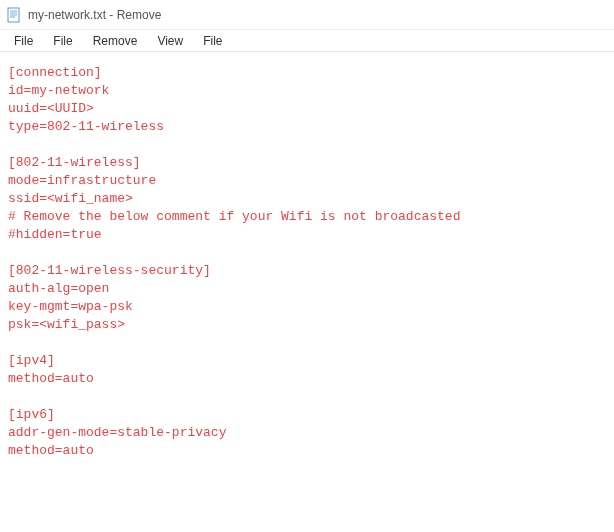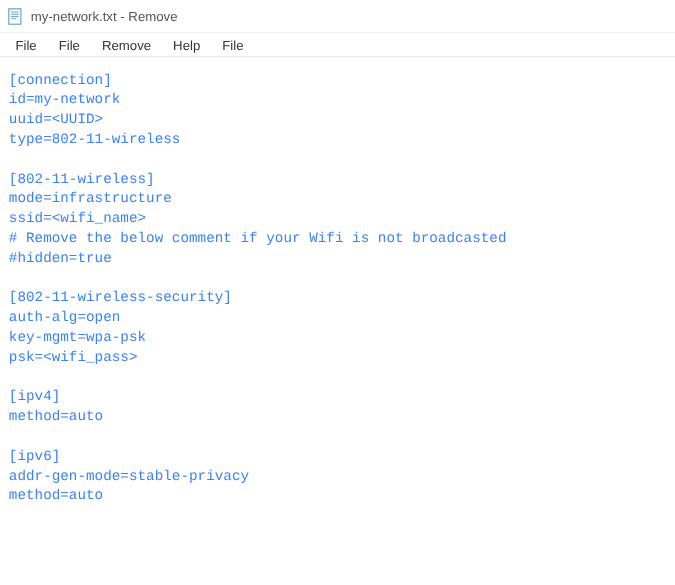--- a/index.html
+++ b/index.html
@@ -50,21 +50,21 @@
       color: #333;
       font-size: 12px;
       cursor: default;
     }
     .editor {
       padding: 12px 8px;
       font-family: Consolas, "Courier New", monospace;
       font-size: 13px;
       line-height: 18px;
       white-space: pre;
-      color: #3b82f6;
+      color: #ef4444;
       background: #fff;
       overflow: auto;
       height: calc(100% - 52px);
     }
   </style>
 </head>
 <body>
 
 <div class="titlebar">
   <span class="titlebar-icon">
@@ -76,21 +76,21 @@
       <line x1="4" y1="10" x2="9" y2="10" stroke="#5a9bd5" stroke-width="0.8"></line>
     </svg>
   </span>
   <span class="titlebar-text">my-network.txt - Remove</span>
 </div>
 
 <div class="menubar">
   <div class="menu-item">File</div>
   <div class="menu-item">File</div>
   <div class="menu-item">Remove</div>
-  <div class="menu-item">Help</div>
+  <div class="menu-item">View</div>
   <div class="menu-item">File</div>
 </div>
 
 <div class="editor">[connection]
 id=my-network
 uuid=&lt;UUID&gt;
 type=802-11-wireless
 
 [802-11-wireless]
 mode=infrastructure

